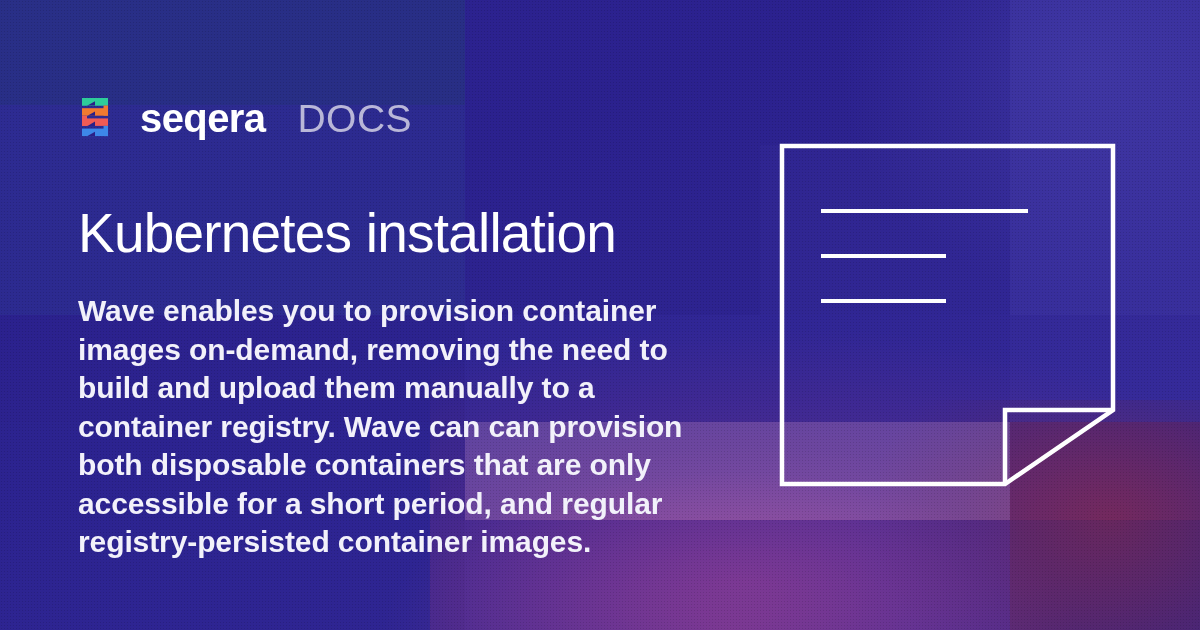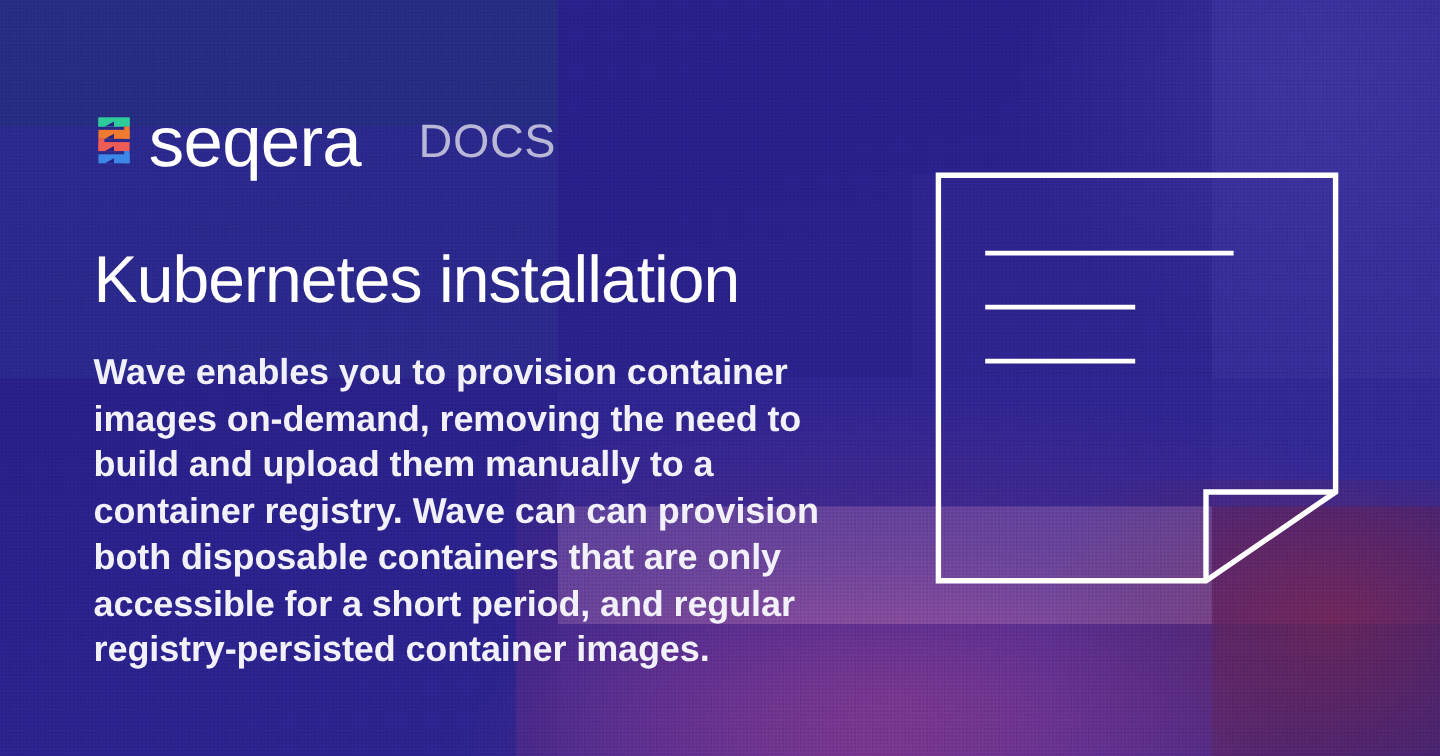--- a/index.html
+++ b/index.html
@@ -107,32 +107,32 @@
     height: 52px;
   }
   .brand-mark {
     width: 34px;
     height: 42px;
     display: block;
     flex: none;
   }
   .brand-word {
     color: #ffffff;
-    font-size: 59px;
+    font-size: 40px;
     letter-spacing: -0.6px;
     line-height: 1;
-    margin-left: 12px;
-    font-weight: 400;
+    margin-left: 28px;
+    font-weight: 700;
   }
   .brand-docs {
     color: #b9b7d8;
     font-size: 39px;
     letter-spacing: 0.5px;
     line-height: 1;
-    margin-left: 48px;
+    margin-left: 32px;
     font-weight: 400;
   }
 
   .page-title {
     position: absolute;
     left: 78px;
     top: 167px;
     color: #ffffff;
     font-size: 55px;
     font-weight: 400;

